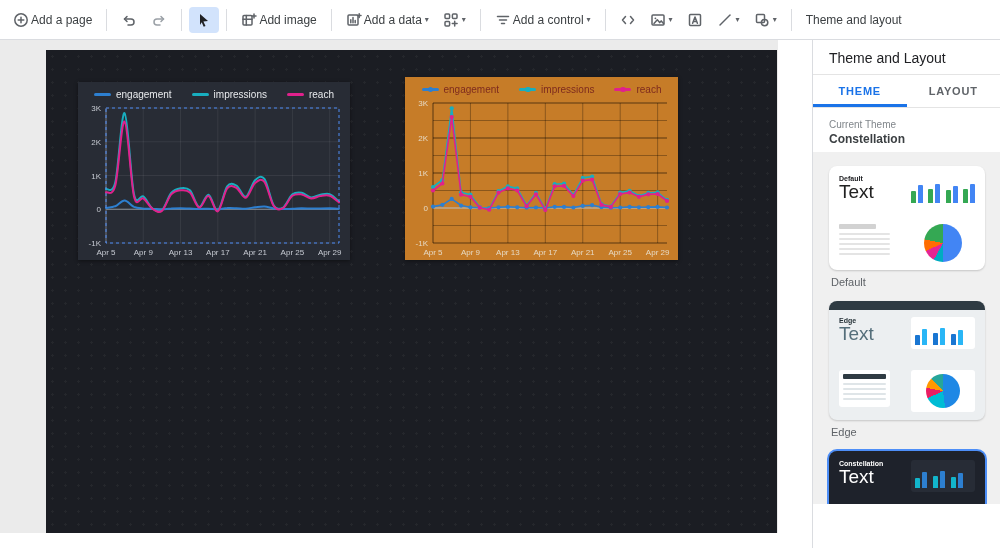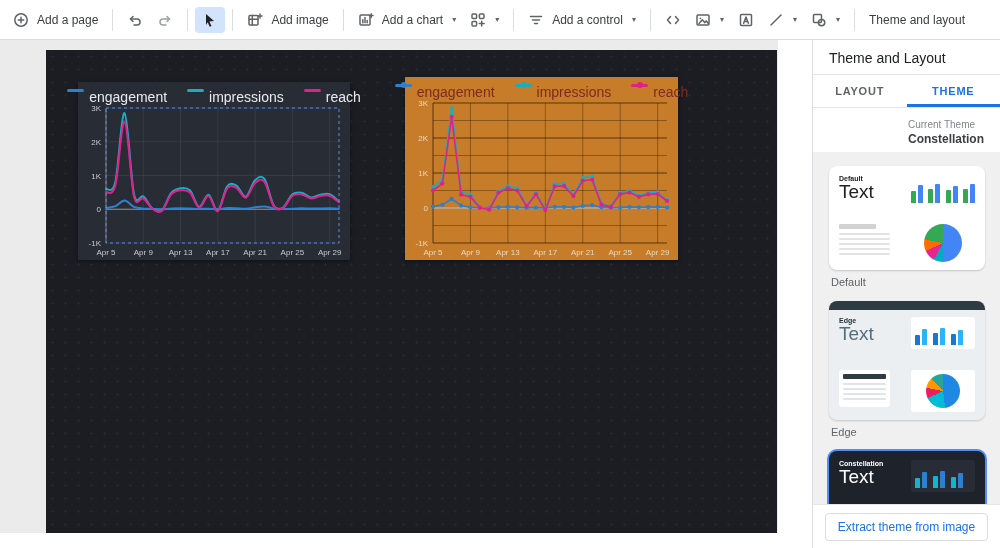--- a/index.html
+++ b/index.html
@@ -2,54 +2,54 @@
 <html><head>
 <meta charset="utf-8">
 <style>
   * { box-sizing: border-box; margin: 0; padding: 0; }
   html,body { width:1000px; height:548px; overflow:hidden; font-family:"Liberation Sans","DejaVu Sans",sans-serif; background:#fff; }
   #app { position:relative; width:1000px; height:548px; }
 
   
   .toolbar { position:absolute; left:0; top:0; width:1000px; height:40px; background:#fff;
              border-bottom:1px solid #dadce0; display:flex; align-items:center; padding:0 6px; }
-  .tb-btn { display:flex; align-items:center; gap:8px; padding:5px 7px; border-radius:4px;
+  .tb-btn { display:flex; align-items:center; gap:2px; padding:5px 7px; border-radius:4px;
             color:#3c4043; font-size:12px; white-space:nowrap; cursor:pointer; }
   .tb-btn.selected { background:#d2e3fc; }
   .tb-icon { width:16px; height:16px; display:block; }
   .tb-icon svg { width:16px; height:16px; stroke:#5f6368; fill:none; stroke-width:1.5; stroke-linecap:round; stroke-linejoin:round; display:block; }
   .tb-icon.dim svg { stroke:#9aa0a6; }
   .caret { font-size:8px; color:#5f6368; margin-left:1px; }
   .tb-divider { width:1px; height:22px; background:#dadce0; margin:0 7px; }
 
   
   .workspace { position:absolute; left:0; top:40px; width:812px; height:508px; background:#fff; }
   .ws-gray { position:absolute; left:0; top:0; width:778px; height:493px; background:#ebebeb; }
   .page { position:absolute; left:46px; top:10px; width:731px; height:483px; background:#1b1d23;
           background-image: radial-gradient(rgba(255,255,255,0.045) 1px, transparent 1.2px);
           background-size: 13px 13px; }
 
   .chart-card { position:absolute; box-shadow:0 1px 4px rgba(0,0,0,0.45); }
   #chart-0 { left:32px; top:32px; width:272px; height:178px; }
   #chart-1 { left:359px; top:27px; width:273px; height:183px; }
   .legend { display:flex; justify-content:center; gap:20px; padding:7px 4px 1px; }
-  .lg-item { display:flex; align-items:flex-start; gap:5px; font-size:14px; }
+  .lg-item { display:flex; align-items:center; gap:5px; font-size:10px; }
   .lg-line { width:17px; height:2.5px; border-radius:2px; position:relative; display:inline-block; }
   .lg-dot  { position:absolute; left:6px; top:-1.6px; width:5.6px; height:5.6px; border-radius:50%; }
   .plot { position:absolute; left:2px; right:2px; top:21px; bottom:2px; }
 
   
   .panel { position:absolute; left:812px; top:40px; width:188px; height:508px; background:#fff;
            border-left:1px solid #dadce0; }
   .panel-header { padding:10px 16px 8px; font-size:14px; color:#202124; border-bottom:1px solid #e4e4e4; }
   .tabs { display:flex; border-bottom:1px solid #e4e4e4; }
   .tab { flex:1; text-align:center; padding:10px 0 7px; font-size:11px; font-weight:bold;
          letter-spacing:0.8px; color:#5f6368; cursor:pointer; border-bottom:3px solid transparent; }
   .tab.active { color:#1a73e8; border-bottom-color:#1a73e8; }
-  .current-theme { display:flex; align-items:flex-end; justify-content:space-between; padding:11px 16px; border-bottom:1px solid #eee;flex-direction:column; }
+  .current-theme { display:flex; align-items:flex-start; justify-content:space-between; padding:11px 16px; border-bottom:1px solid #eee;flex-direction:column; }
   .ct-label { font-size:10px; color:#80868b; }
   .ct-value { font-size:12px; font-weight:bold; color:#3c4043; margin-top:2px; }
   .btn-outline { background:#fff; border:1px solid #dadce0; border-radius:4px; color:#1a73e8;
                  font-size:12px; font-weight:bold; padding:6px 12px; cursor:pointer;
                  font-family:"Liberation Sans",sans-serif; }
   .theme-list { position:absolute; left:0; right:0; top:112px; bottom:44px; background:#f0f0f0;
                 padding:14px 16px 0; overflow:hidden; }
   .theme-card { width:156px; border-radius:8px; padding:9px 10px 8px; position:relative;
                 box-shadow:0 1px 2px rgba(0,0,0,0.18); cursor:pointer; }
   .theme-card.default { background:#fff; }
@@ -135,21 +135,21 @@
     </div>
     <div class="tb-divider"></div>
     <div class="tb-btn">
       <span class="tb-icon">
         <svg viewBox="0 0 16 16">
             <rect x="2" y="3" width="10" height="10" rx="1"></rect>
             <path d="M4.8 10.8V7.8M7 10.8V5.6M9.2 10.8V8.6"></path>
             <path d="M13.2 1.8v3.6M11.4 3.6H15"></path>
           </svg>
       </span>
-      <span>Add a chart</span>
+      <span>Add a data</span>
       <span class="caret">▾</span>
     </div>
     <div class="tb-btn">
       <span class="tb-icon">
         <svg viewBox="0 0 16 16">
             <rect x="2" y="2" width="4.6" height="4.6" rx="1"></rect>
             <rect x="2" y="9.4" width="4.6" height="4.6" rx="1"></rect>
             <rect x="9.4" y="2" width="4.6" height="4.6" rx="1"></rect>
             <path d="M11.7 9.2v4.8M9.3 11.6h4.8"></path>
           </svg>
@@ -405,22 +405,22 @@
               <circle cx="250.64" cy="96" r="2.1" fill="#e0218c"></circle>
               <circle cx="260" cy="103" r="2.1" fill="#e0218c"></circle>
             </svg></div>
       </div>
     </div>
   </div>
 
   <div class="panel">
     <div class="panel-header">Theme and Layout</div>
     <div class="tabs">
+      <div class="tab active">THEME</div>
       <div class="tab">LAYOUT</div>
-      <div class="tab active">THEME</div>
     </div>
     <div class="current-theme">
       <div>
         <div class="ct-label">Current Theme</div>
         <div class="ct-value">Constellation</div>
       </div>
     </div>
 
     <div class="theme-list">
 
@@ -514,17 +514,14 @@
               <div class="sk-l"></div>
           </div>
           <div class="tile">
               <div class="pie constellation-pie" style="width:34px;height:34px"></div>
             </div>
         </div>
       </div>
 
     </div>
 
-    <div class="panel-footer">
-      <button class="btn-outline" style="font-weight:normal">Extract theme from image</button>
-    </div>
   </div>
 </div>
 
 </body></html>

